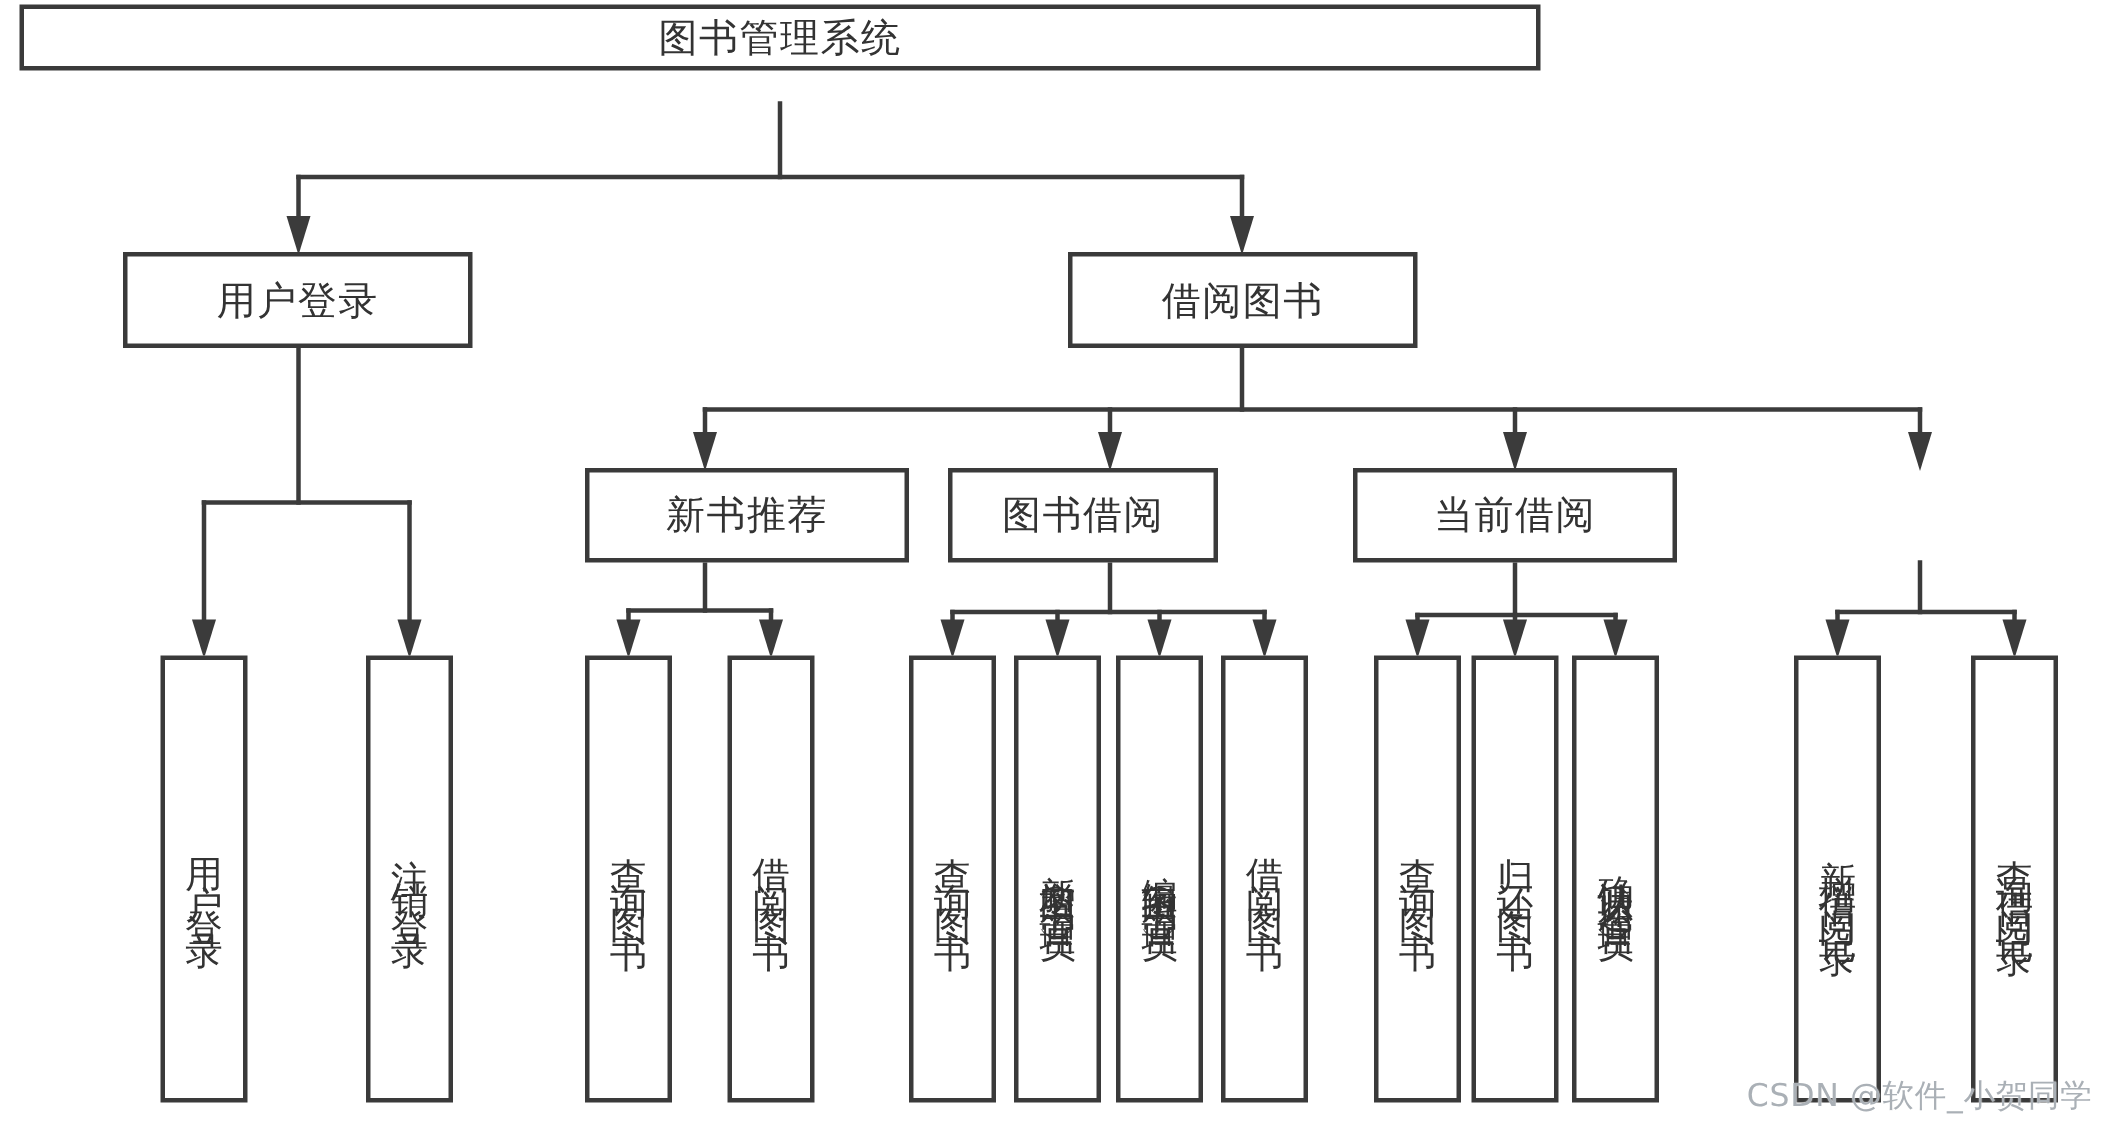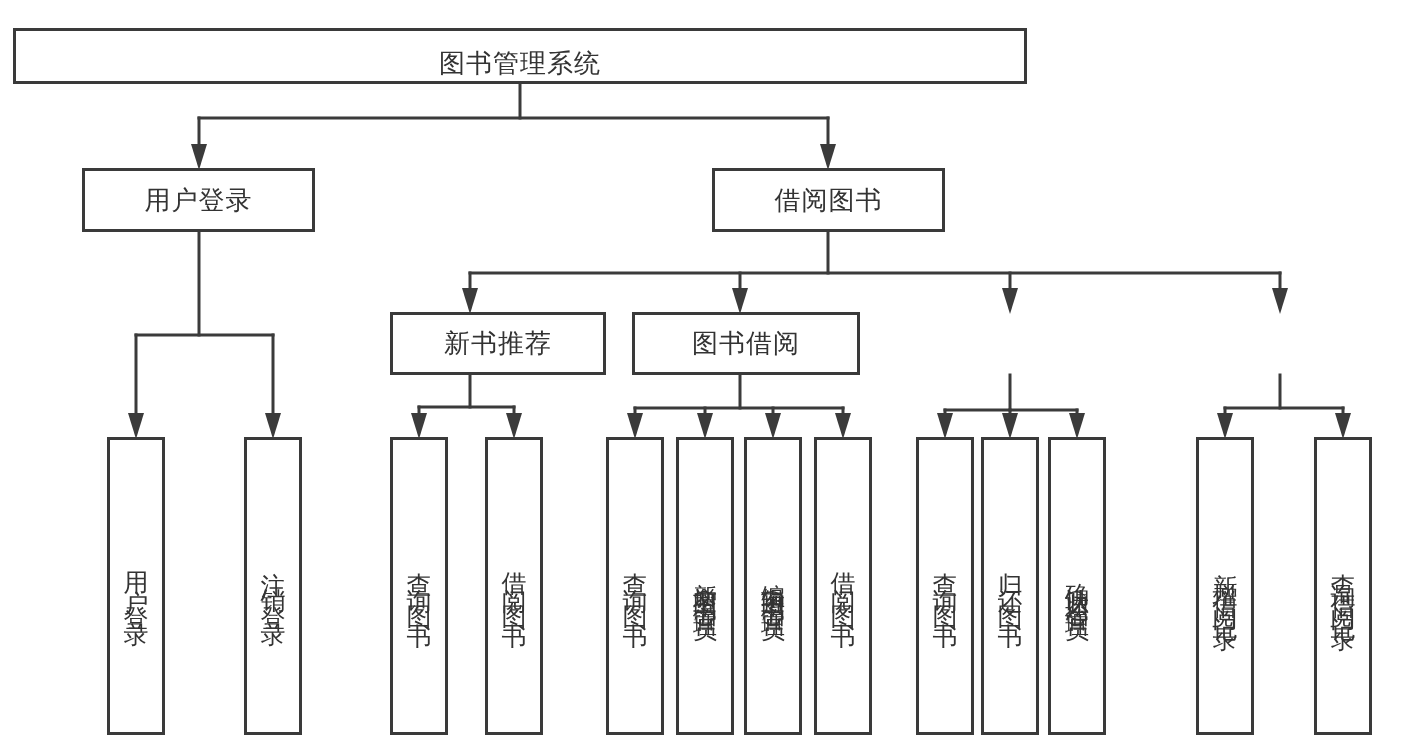--- a/index.html
+++ b/index.html
@@ -137,36 +137,39 @@
     <g>
       <line x1="1280" y1="375" x2="1280" y2="408"></line>
       <line x1="1225" y1="408" x2="1343" y2="408"></line>
       <line x1="1225" y1="408" x2="1225" y2="420"></line>
       <line x1="1343" y1="408" x2="1343" y2="420"></line>
       <polygon points="1217,413 1233,413 1225,439"></polygon>
       <polygon points="1335,413 1351,413 1343,439"></polygon>
     </g>
   </svg>
 
-  <div class="box hbox" style="left:13px; top:28px; width:1014px; height:56px;align-items:flex-end;">
+  <div class="box hbox" style="left:13px; top:3px; width:1014px; height:44px;">
     <span>图书管理系统</span>
   </div>
 
   <div class="box hbox" style="left:82px; top:168px; width:233px; height:64px;">
     <span>用户登录</span>
   </div>
   <div class="box hbox" style="left:712px; top:168px; width:233px; height:64px;">
     <span>借阅图书</span>
   </div>
 
   <div class="box hbox" style="left:362px; top:312px; width:216px; height:63px;margin-left:28px;">
     <span>新书推荐</span>
   </div>
-  <div class="box hbox" style="left:632px; top:312px; width:228px; height:63px;">
+  <div class="box hbox" style="left:632px; top:312px; width:180px; height:63px;">
     <span>图书借阅</span>
+  </div>
+  <div class="box hbox" style="left:902px; top:312px; width:216px; height:63px;">
+    <span>当前借阅</span>
   </div>
 
   <div class="box vbox ls-4" style="left:107px; top:437px; width:58px; height:298px;">
     <span>用户登录</span>
   </div>
   <div class="box vbox ls-4" style="left:244px; top:437px; width:58px; height:298px;">
     <span>注销登录</span>
   </div>
 
   <div class="box vbox ls-4" style="left:390px; top:437px; width:58px; height:298px;">
@@ -199,14 +202,15 @@
     <span>确认归还（管理员）</span>
   </div>
 
   <div class="box vbox ls-6" style="left:1196px; top:437px; width:58px; height:298px;">
     <span>新增借阅记录</span>
   </div>
   <div class="box vbox ls-6" style="left:1314px; top:437px; width:58px; height:298px;">
     <span>查询借阅记录</span>
   </div>
 
+  <div id="watermark">CSDN @软件_小贺同学</div>
 
 </div>
 
 </body></html>

